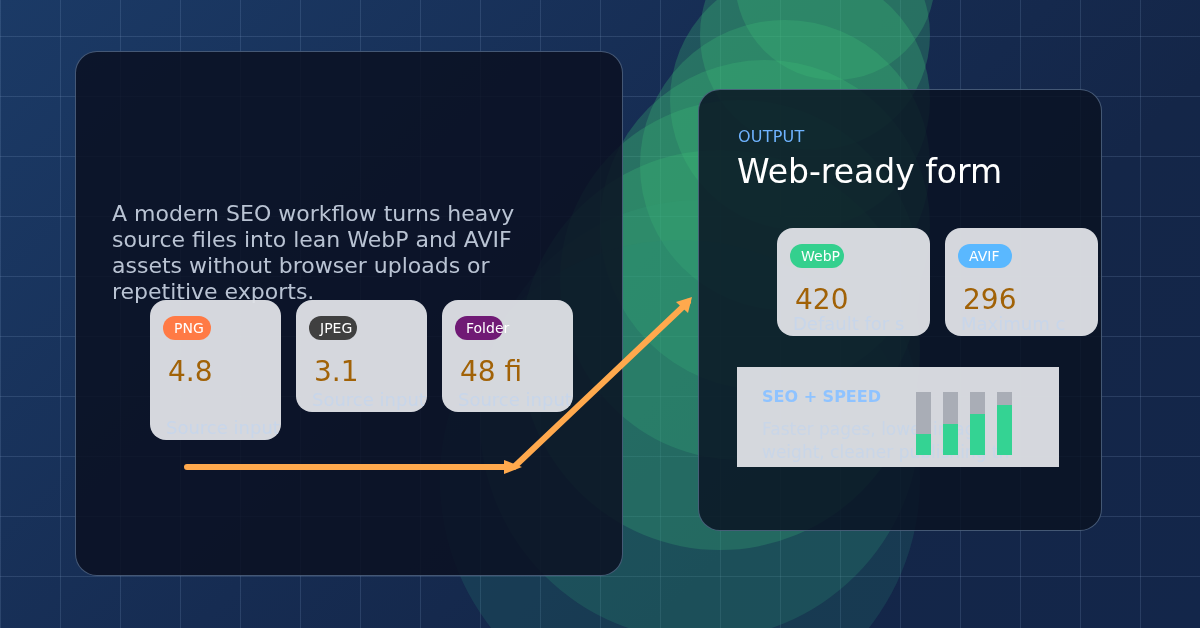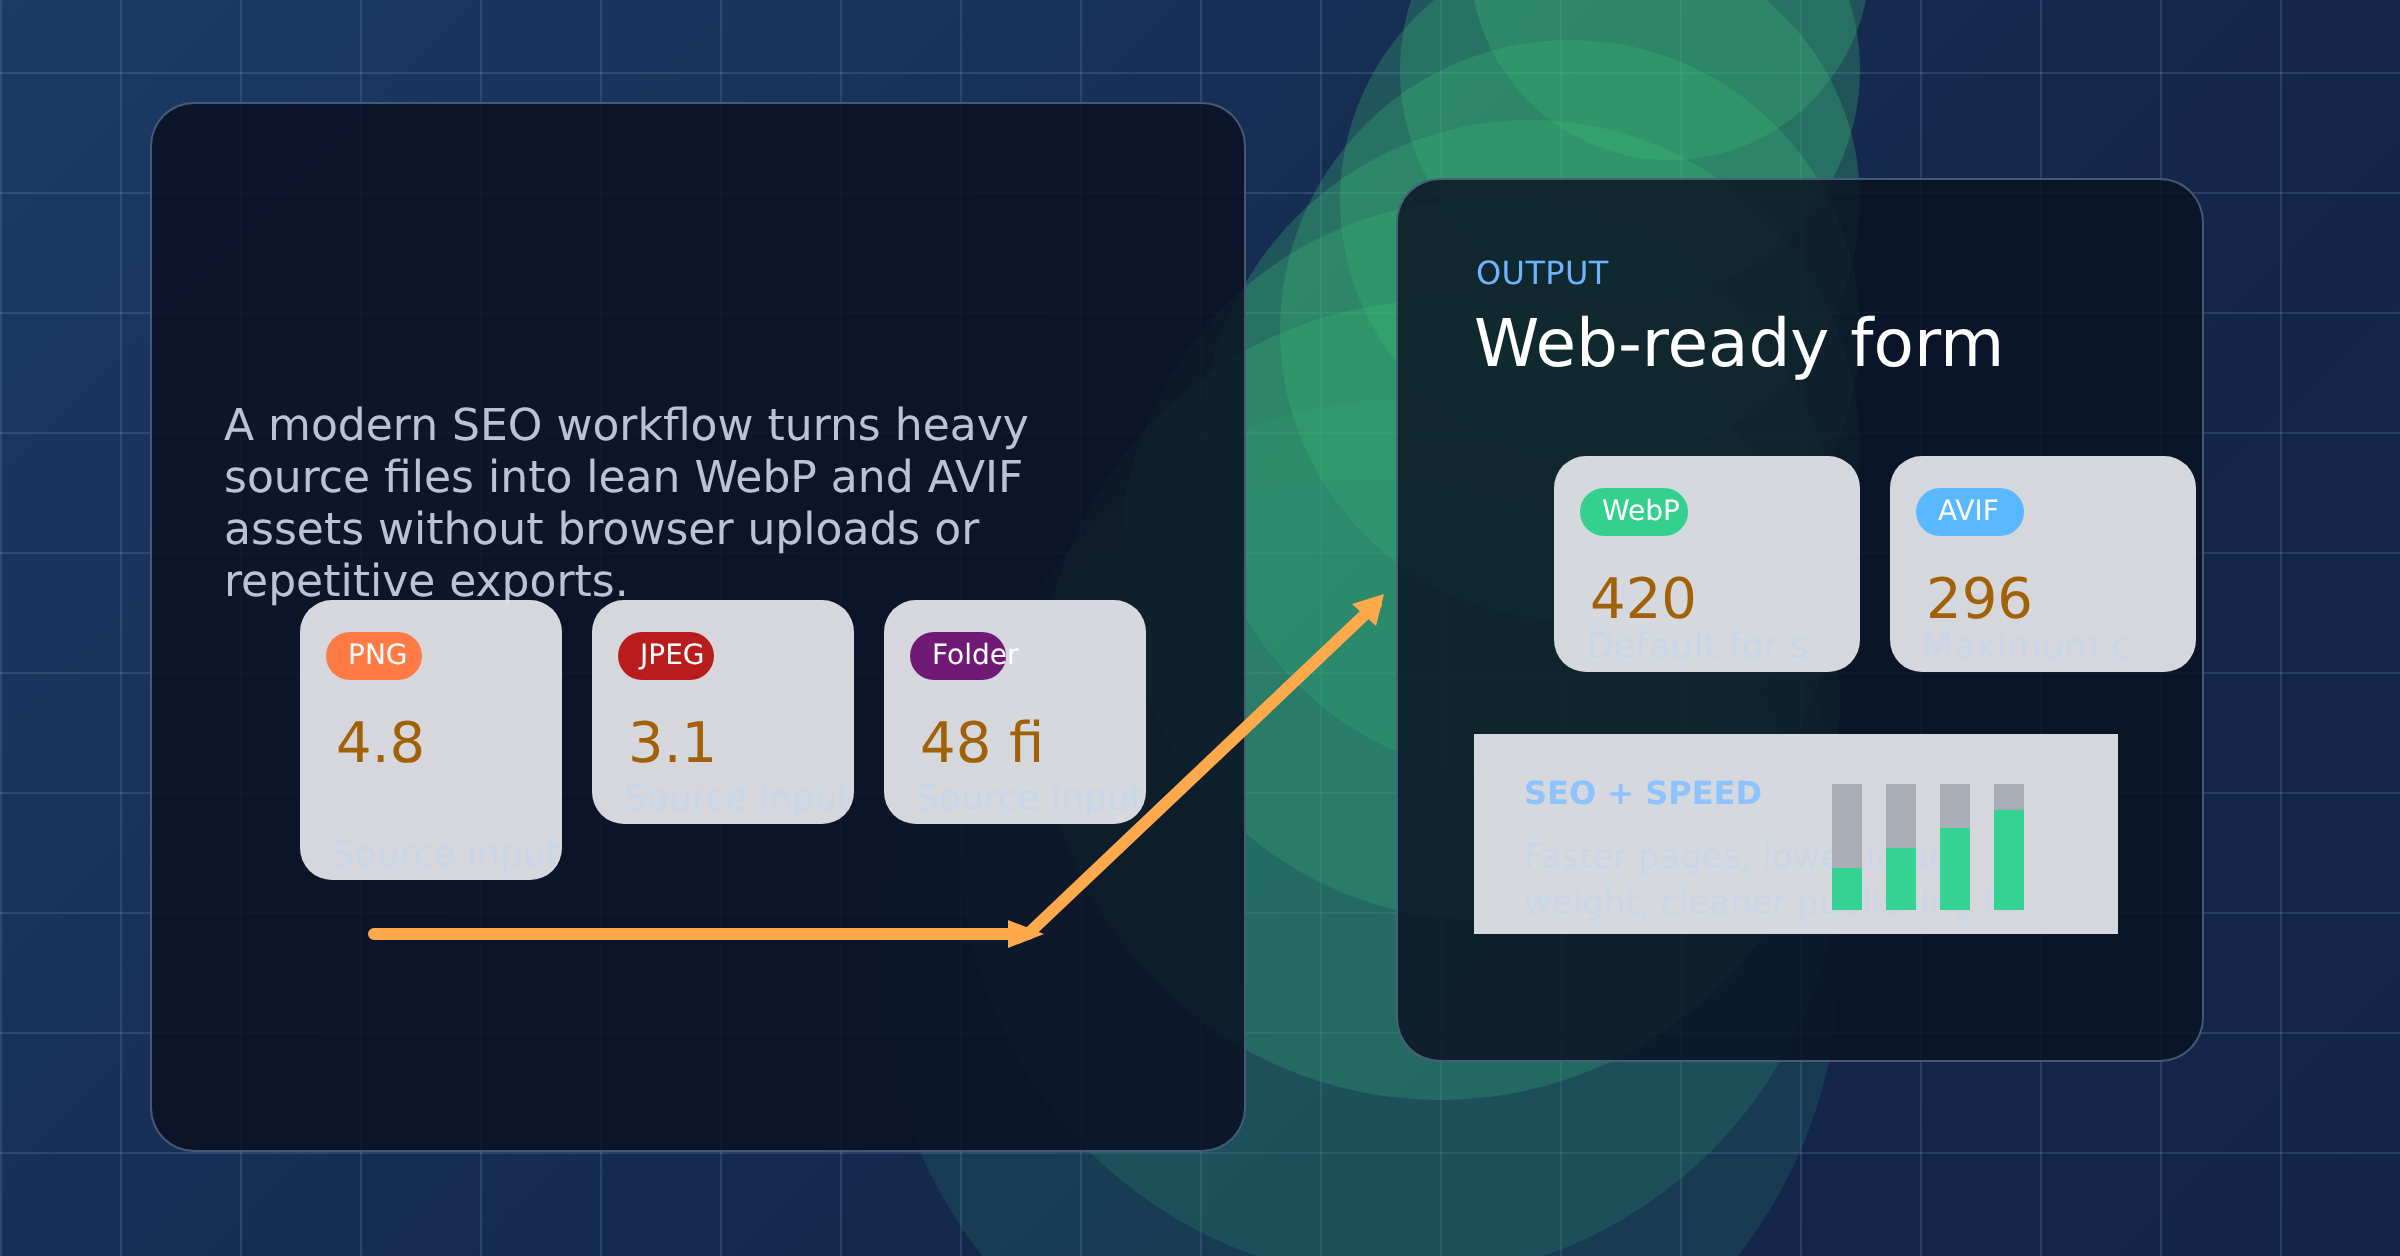--- a/index.html
+++ b/index.html
@@ -65,21 +65,21 @@
 
 <div class="card" id="left-card">
   <div class="lede" style="left:36px;top:149px;width:450px;">A modern SEO workflow turns heavy source files into lean WebP and AVIF assets without browser uploads or repetitive exports.</div>
 
   <div class="mini" style="left:34px;top:248px;width:131px;height:140px;">
     <div class="pill" style="width:48px;background:#ff7a45;">PNG</div>
     <div class="mini-value">4.8</div>
     <div class="mini-sub">Source input</div>
   </div>
   <div class="mini" style="left:180px;top:248px;width:131px;height:112px;">
-    <div class="pill" style="width:48px;background:#b91c1c;">JPEG</div>
+    <div class="pill" style="width:48px;background:#404040;">JPEG</div>
     <div class="mini-value">3.1</div>
     <div class="mini-sub">Source input</div>
   </div>
   <div class="mini" style="left:326px;top:248px;width:131px;height:112px;">
     <div class="pill" style="width:48px;background:#701a75;overflow:visible;">Folder</div>
     <div class="mini-value">48 fi</div>
     <div class="mini-sub">Source input</div>
   </div>
 </div>
 

